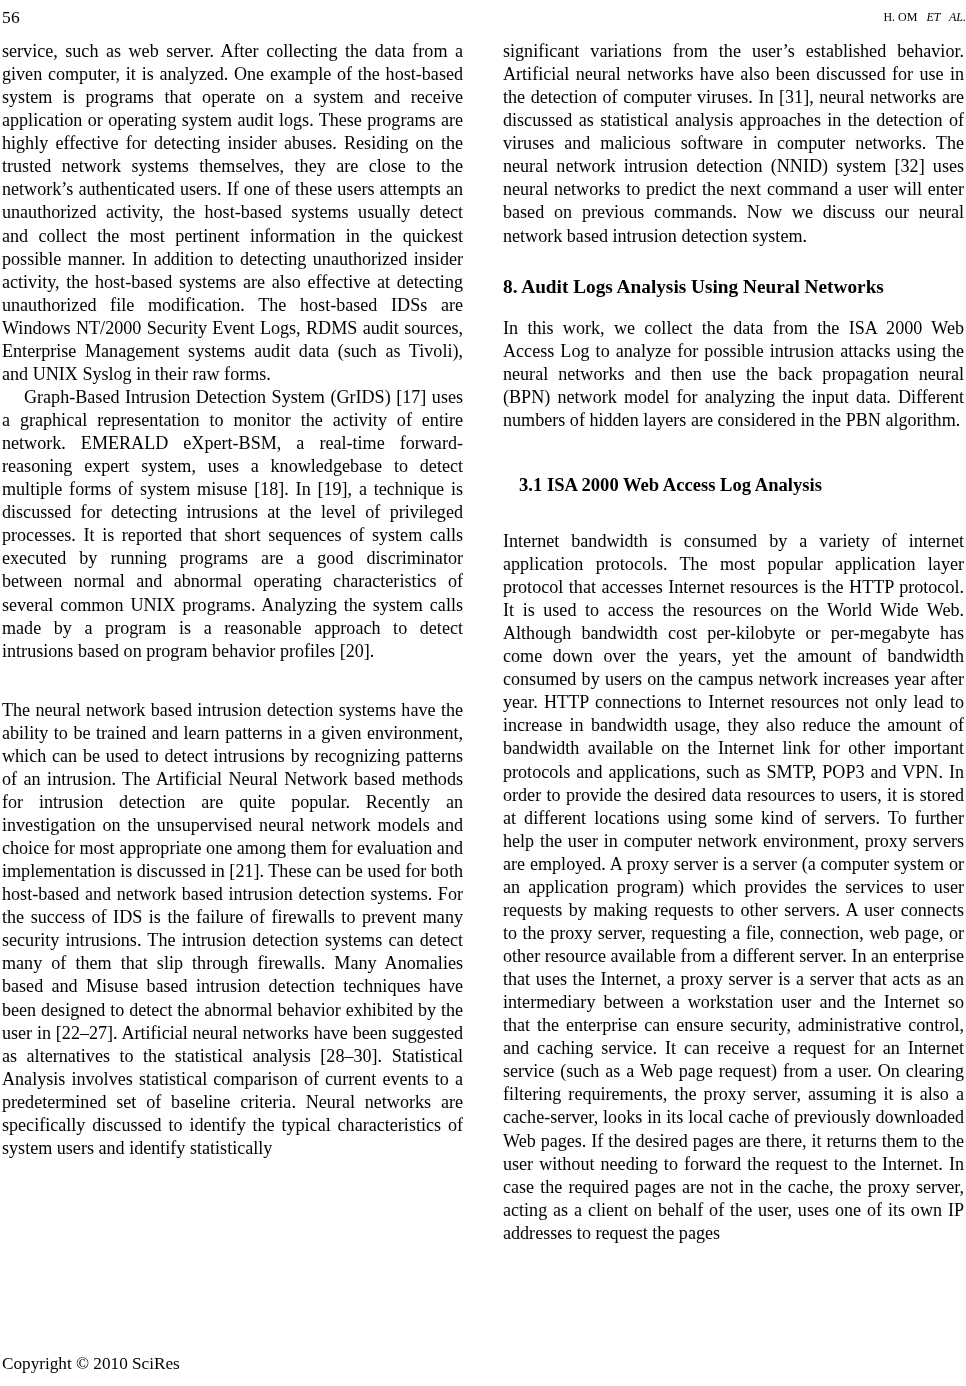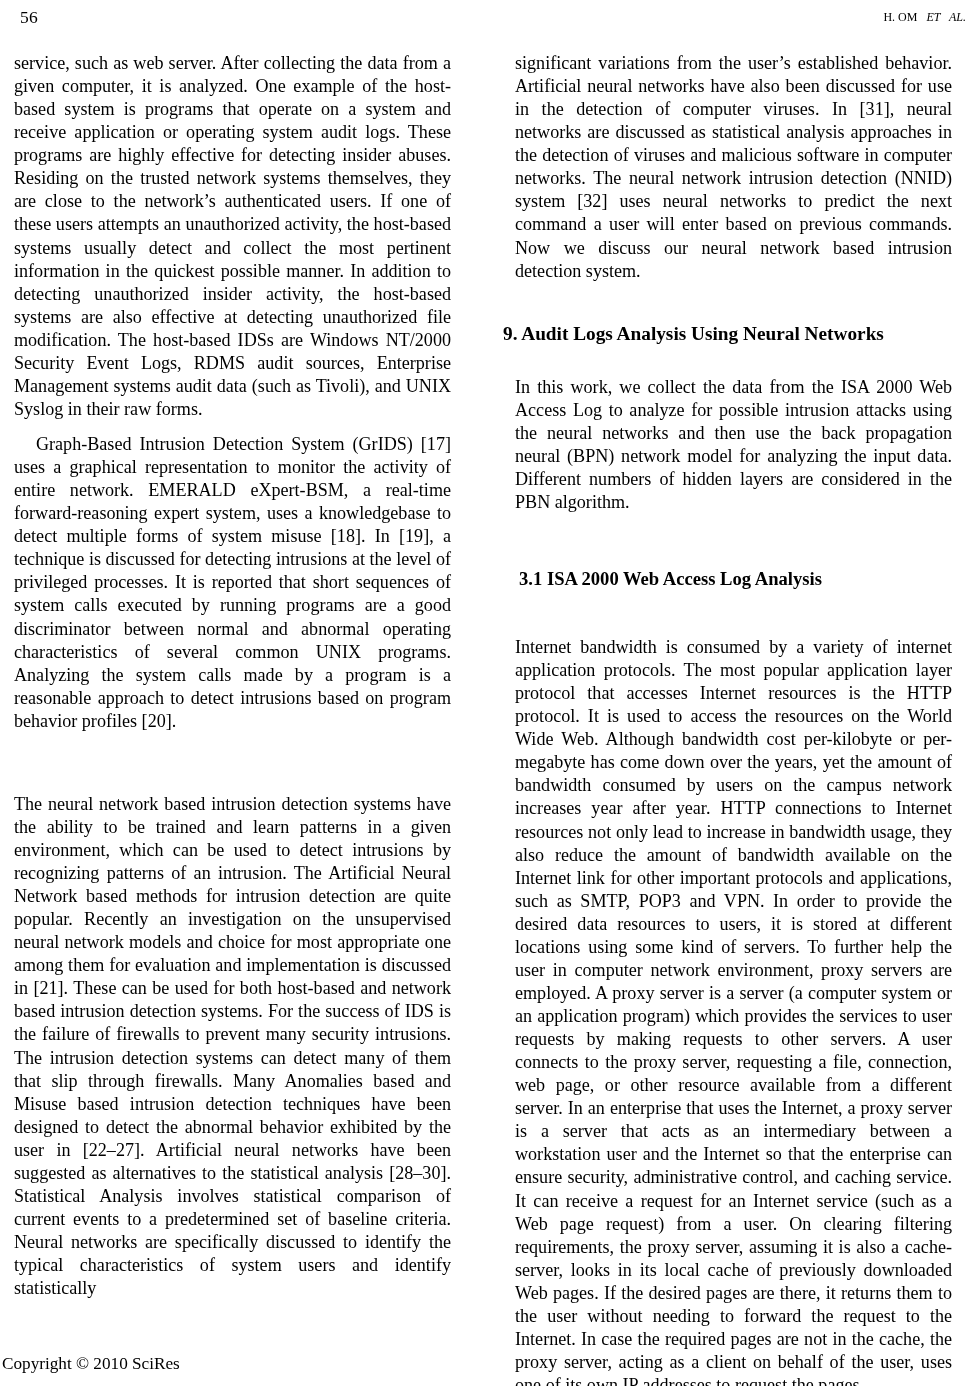--- a/index.html
+++ b/index.html
@@ -30,21 +30,21 @@
   
   .running-head {
     position: absolute;
     left: 0px;
     top: 6px;
     width: 966px;
     height: 24px;
   }
   .running-head .folio {
     position: absolute;
-    left: 20px;
+    left: 2px;
     top: 0;
     font-size: 17.5px;
     line-height: 22px;
     letter-spacing: 0.2px;
   }
   .running-head .head-title {
     position: absolute;
     left: 0;
     top: 0;
     width: 966px;
@@ -67,21 +67,21 @@
   .col {
     position: absolute;
     top: 0;
     width: 461px;
     height: 1280px;
   }
   .col-left  { left: 0px; }
   .col-right { left: 501px; }
 
   p.body {
-    margin: 12px;
+    margin: 0;
     font-size: 18.1px;
     line-height: 23.06px;
     text-align: justify;
     text-justify: inter-word;
     hyphens: none;
     text-indent: 0;
     word-spacing: 0px;
   }
   p.body.indent {
     text-indent: 22px;
@@ -158,21 +158,21 @@
       <div class="gap-before-head"></div>
       <div class="gap-after-head"></div>
 
       <p class="body">The neural network based intrusion detection systems have the ability to be trained and learn patterns in a given environment, which can be used to detect intrusions by recognizing patterns of an intrusion. The Artificial Neural Network based methods for intrusion detection are quite popular. Recently an investigation on the unsupervised neural network models and choice for most appropriate one among them for evaluation and implementation is discussed in [21]. These can be used for both host-based and network based intrusion detection systems. For the success of IDS is the failure of firewalls to prevent many security intrusions. The intrusion detection systems can detect many of them that slip through firewalls. Many Anomalies based and Misuse based intrusion detection techniques have been designed to detect the abnormal behavior exhibited by the user in [22–27]. Artificial neural networks have been suggested as alternatives to the statistical analysis [28–30]. Statistical Analysis involves statistical comparison of current events to a predetermined set of baseline criteria. Neural networks are specifically discussed to identify the typical characteristics of system users and identify statistically</p>
     </div>
 
     <div class="col col-right">
       <p class="body">significant variations from the user’s established behavior. Artificial neural networks have also been discussed for use in the detection of computer viruses. In [31], neural networks are discussed as statistical analysis approaches in the detection of viruses and malicious software in computer networks. The neural network intrusion detection (NNID) system [32] uses neural networks to predict the next command a user will enter based on previous commands. Now we discuss our neural network based intrusion detection system.</p>
 
       <div class="gap-sec3-before"></div>
-      <h2 class="sec-head">9. Audit Logs Analysis Using Neural Networks</h2>
+      <h2 class="sec-head">8. Audit Logs Analysis Using Neural Networks</h2>
       <div class="gap-sec3-after"></div>
 
       <p class="body">In this work, we collect the data from the ISA 2000 Web Access Log to analyze for possible intrusion attacks using the neural networks and then use the back propagation neural (BPN) network model for analyzing the input data. Different numbers of hidden layers are considered in the PBN algorithm.</p>
 
       <div class="gap-sub-before"></div>
       <h3 class="sub-head">3.1 ISA 2000 Web Access Log Analysis</h3>
       <div class="gap-sub-after"></div>
 
       <p class="body">Internet bandwidth is consumed by a variety of internet application protocols. The most popular application layer protocol that accesses Internet resources is the HTTP protocol. It is used to access the resources on the World Wide Web. Although bandwidth cost per-kilobyte or per-megabyte has come down over the years, yet the amount of bandwidth consumed by users on the campus network increases year after year. HTTP connections to Internet resources not only lead to increase in bandwidth usage, they also reduce the amount of bandwidth available on the Internet link for other important protocols and applications, such as SMTP, POP3 and VPN. In order to provide the desired data resources to users, it is stored at different locations using some kind of servers. To further help the user in computer network environment, proxy servers are employed. A proxy server is a server (a computer system or an application program) which provides the services to user requests by making requests to other servers. A user connects to the proxy server, requesting a file, connection, web page, or other resource available from a different server. In an enterprise that uses the Internet, a proxy server is a server that acts as an intermediary between a workstation user and the Internet so that the enterprise can ensure security, administrative control, and caching service. It can receive a request for an Internet service (such as a Web page request) from a user. On clearing filtering requirements, the proxy server, assuming it is also a cache-server, looks in its local cache of previously downloaded Web pages. If the desired pages are there, it returns them to the user without needing to forward the request to the Internet. In case the required pages are not in the cache, the proxy server, acting as a client on behalf of the user, uses one of its own IP addresses to request the pages</p>
     </div>

